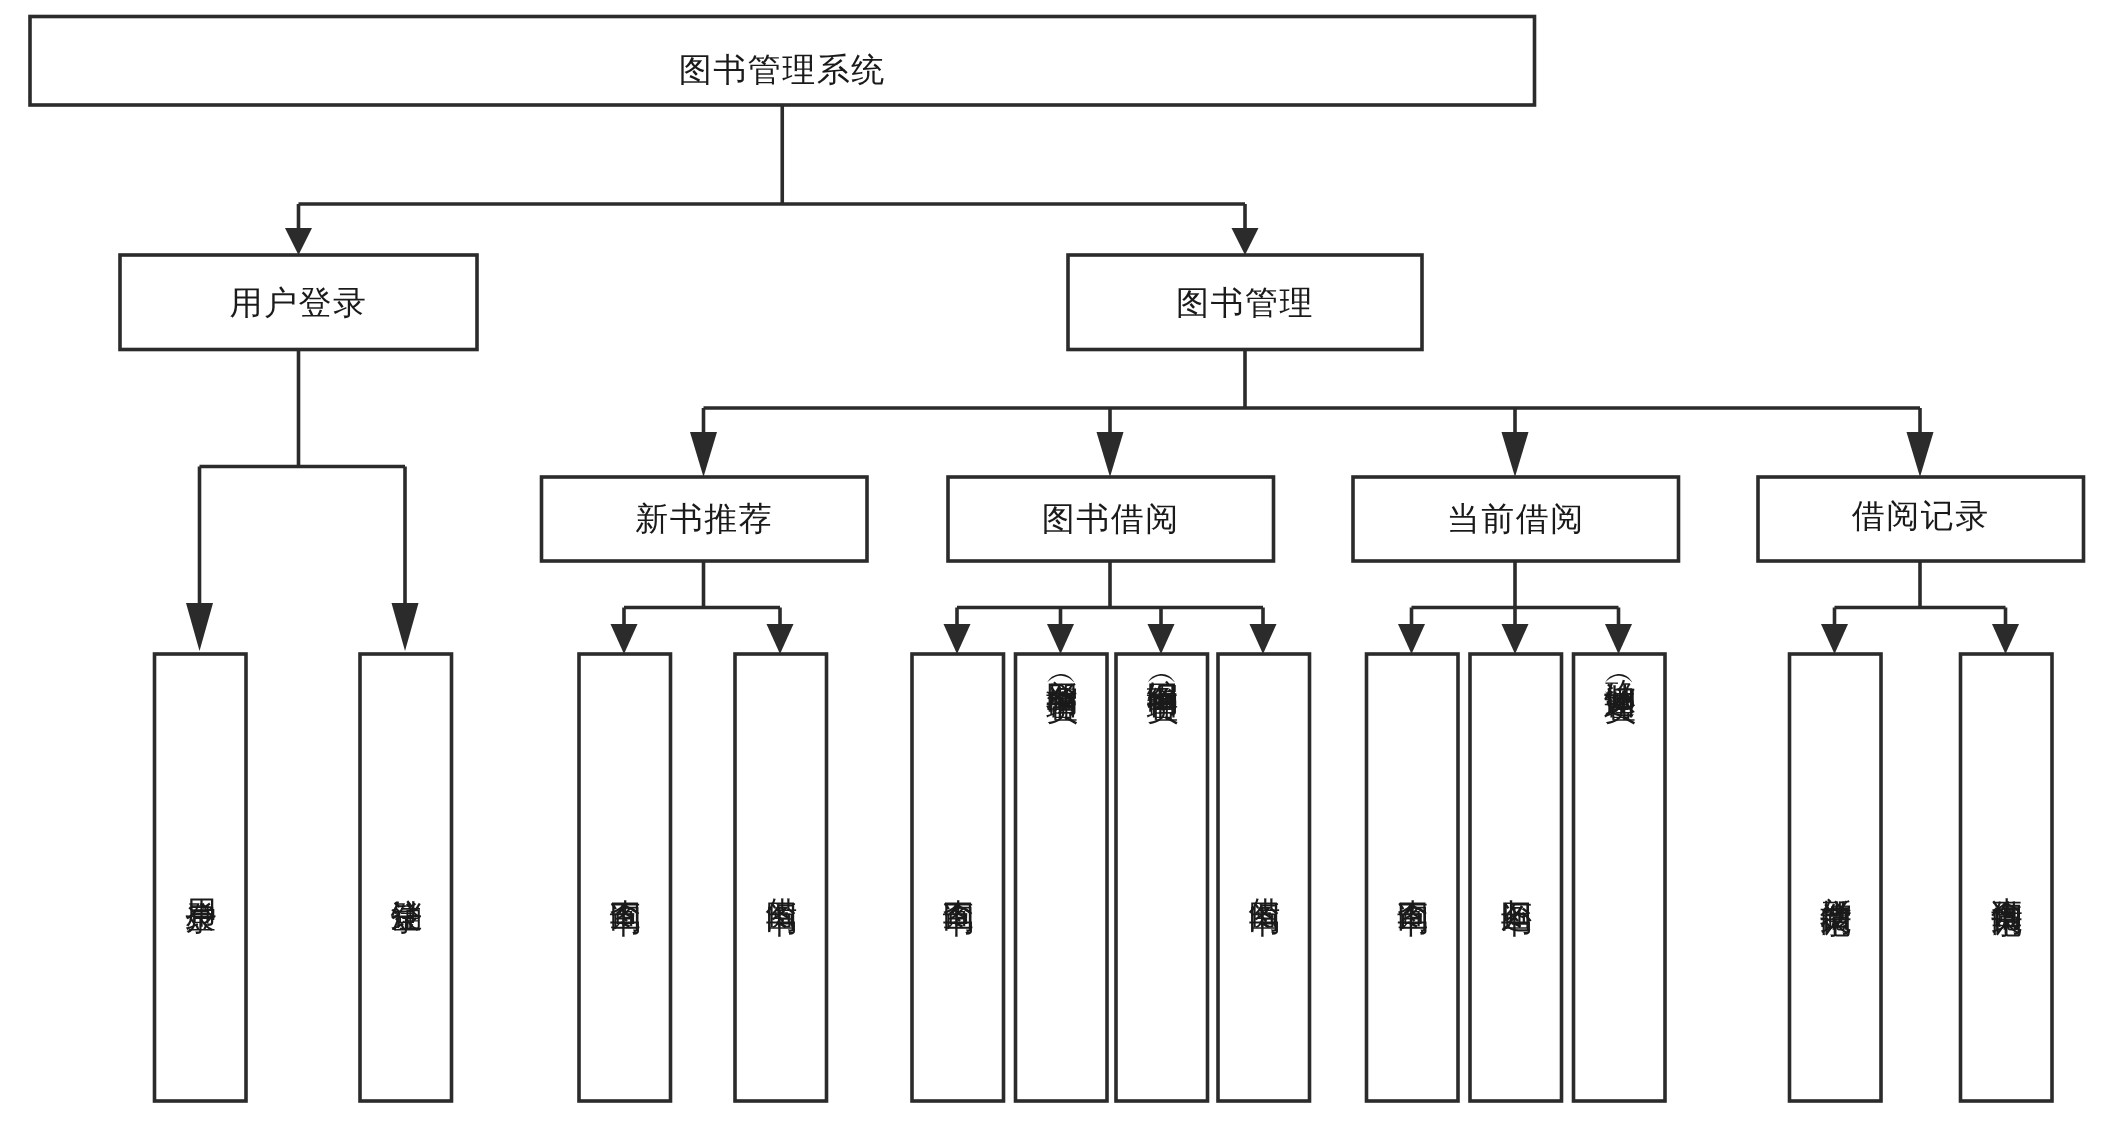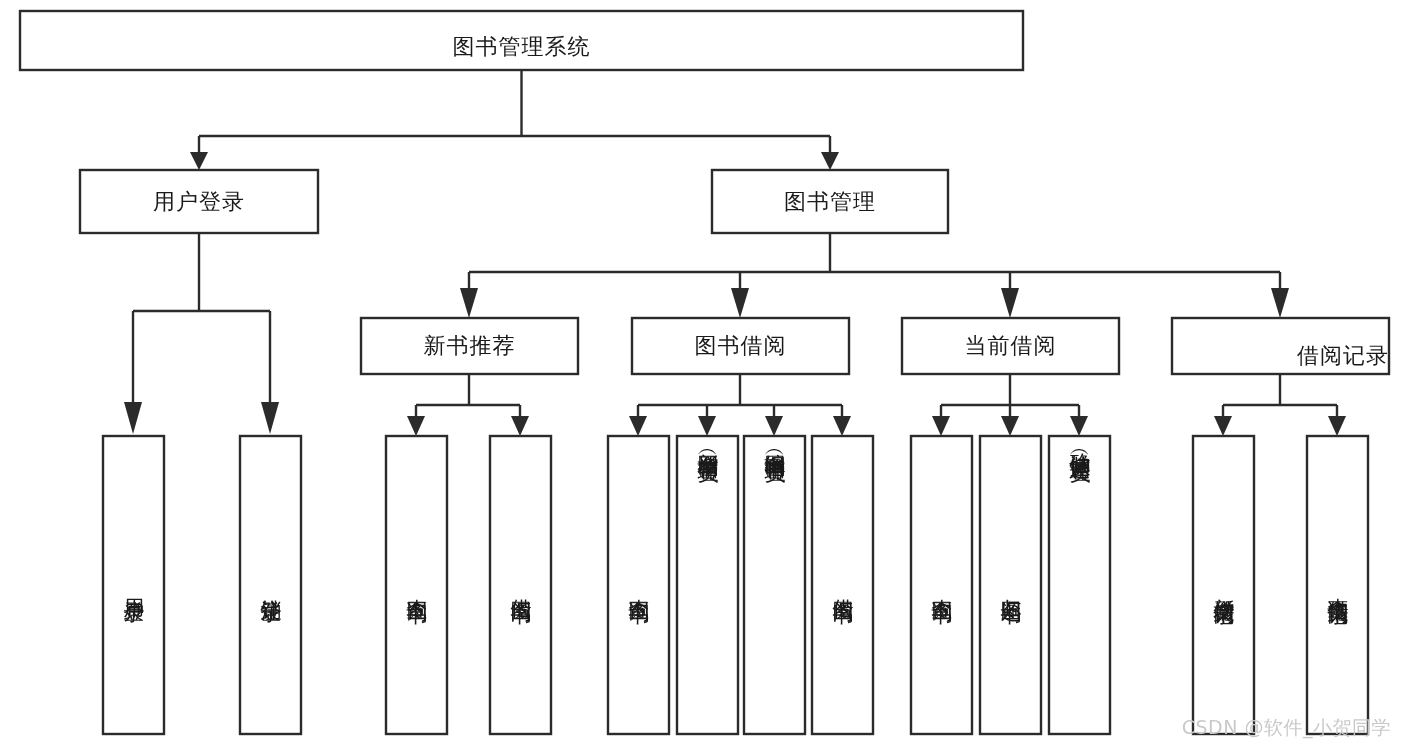--- a/index.html
+++ b/index.html
@@ -208,21 +208,21 @@
   </div>
 
   <div class="box-label-wrap" style="left:361px; top:318px; width:217px; height:56px;">
     <span class="box-label-text">新书推荐</span>
   </div>
 
   <div class="box-label-wrap" style="left:902px; top:318px; width:217px; height:56px;">
     <span class="box-label-text">当前借阅</span>
   </div>
 
-  <div class="box-label-wrap" style="left:1172px; top:328px; width:217px; height:56px;justify-content:flex-end;">
+  <div class="box-label-wrap" style="left:1172px; top:316px; width:217px; height:56px;">
     <span class="box-label-text">借阅记录</span>
   </div>
 
   <div class="leaf-label-wrap" style="left:103px; top:436px; width:61px; height:298px;">
     <span class="leaf-label-text">用户登录</span>
   </div>
 
   <div class="leaf-label-wrap" style="left:240px; top:436px; width:61px; height:298px;">
     <span class="leaf-label-text">注销登录</span>
   </div>
@@ -264,15 +264,14 @@
   </div>
 
   <div class="leaf-label-wrap" style="left:1193px; top:436px; width:61px; height:298px;">
     <span class="leaf-label-text">新增借阅记录</span>
   </div>
 
   <div class="leaf-label-wrap" style="left:1307px; top:436px; width:61px; height:298px;">
     <span class="leaf-label-text">查询借阅记录</span>
   </div>
 
-  <div class="watermark">CSDN @软件_小贺同学</div>
 
 </div>
 
 </body></html>

